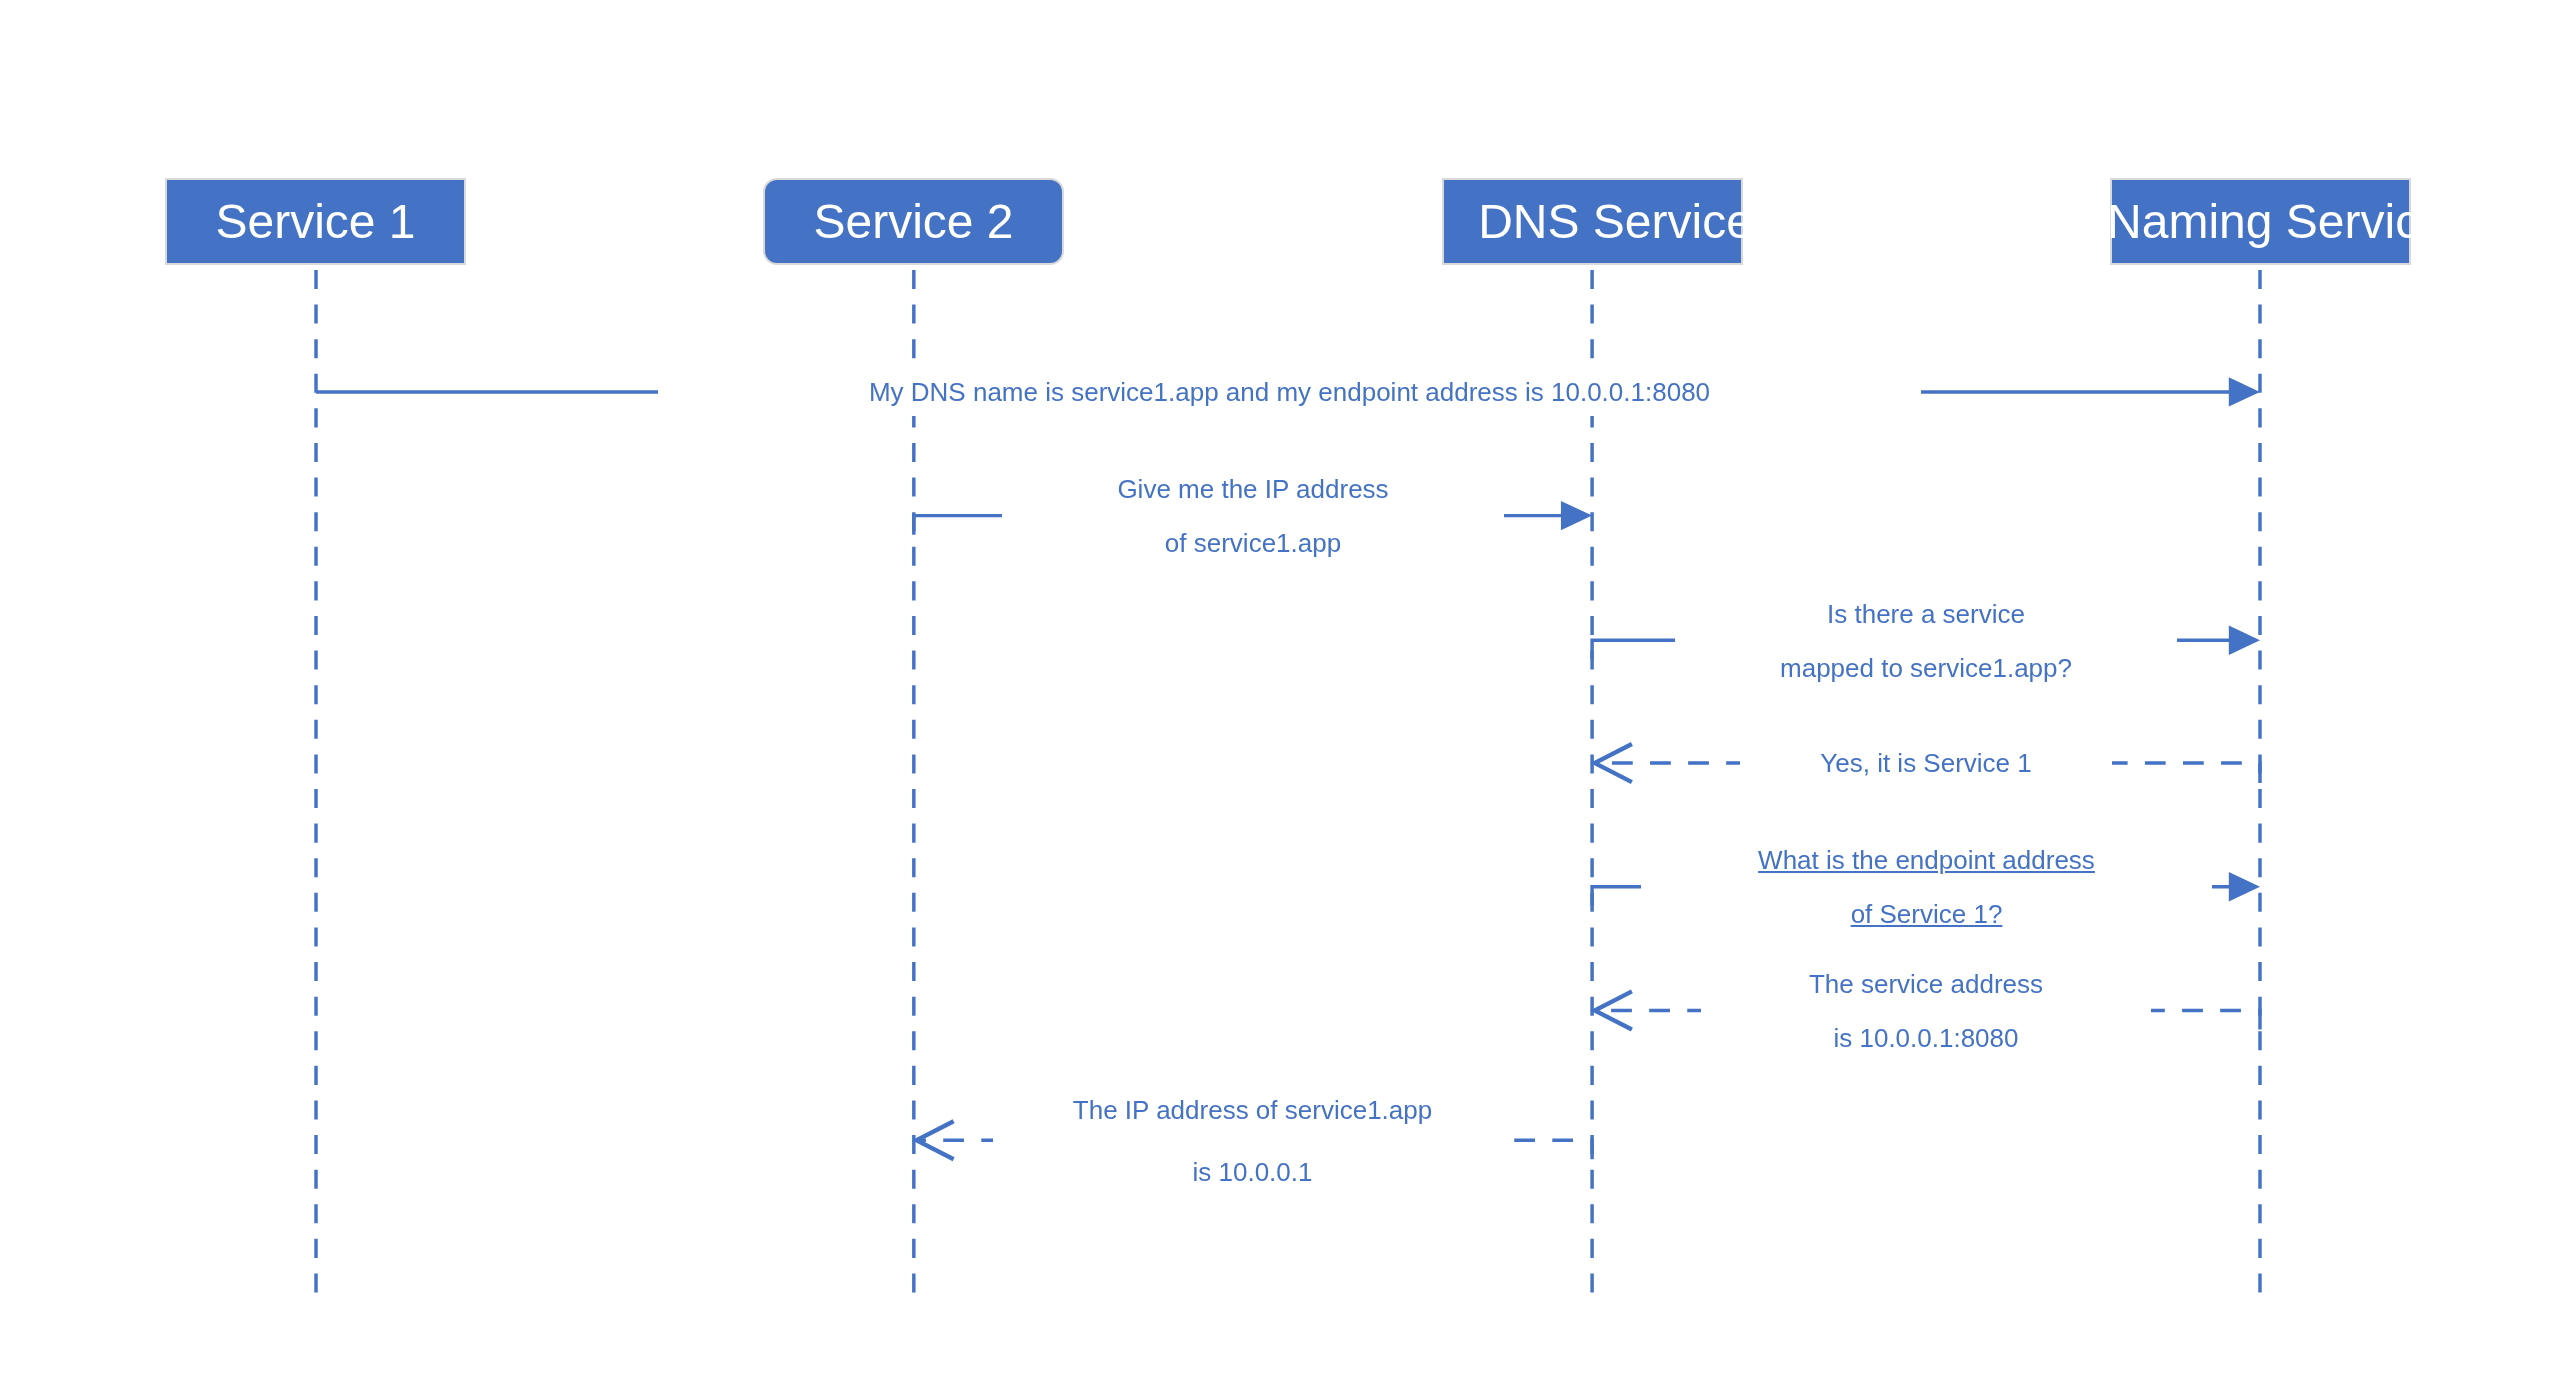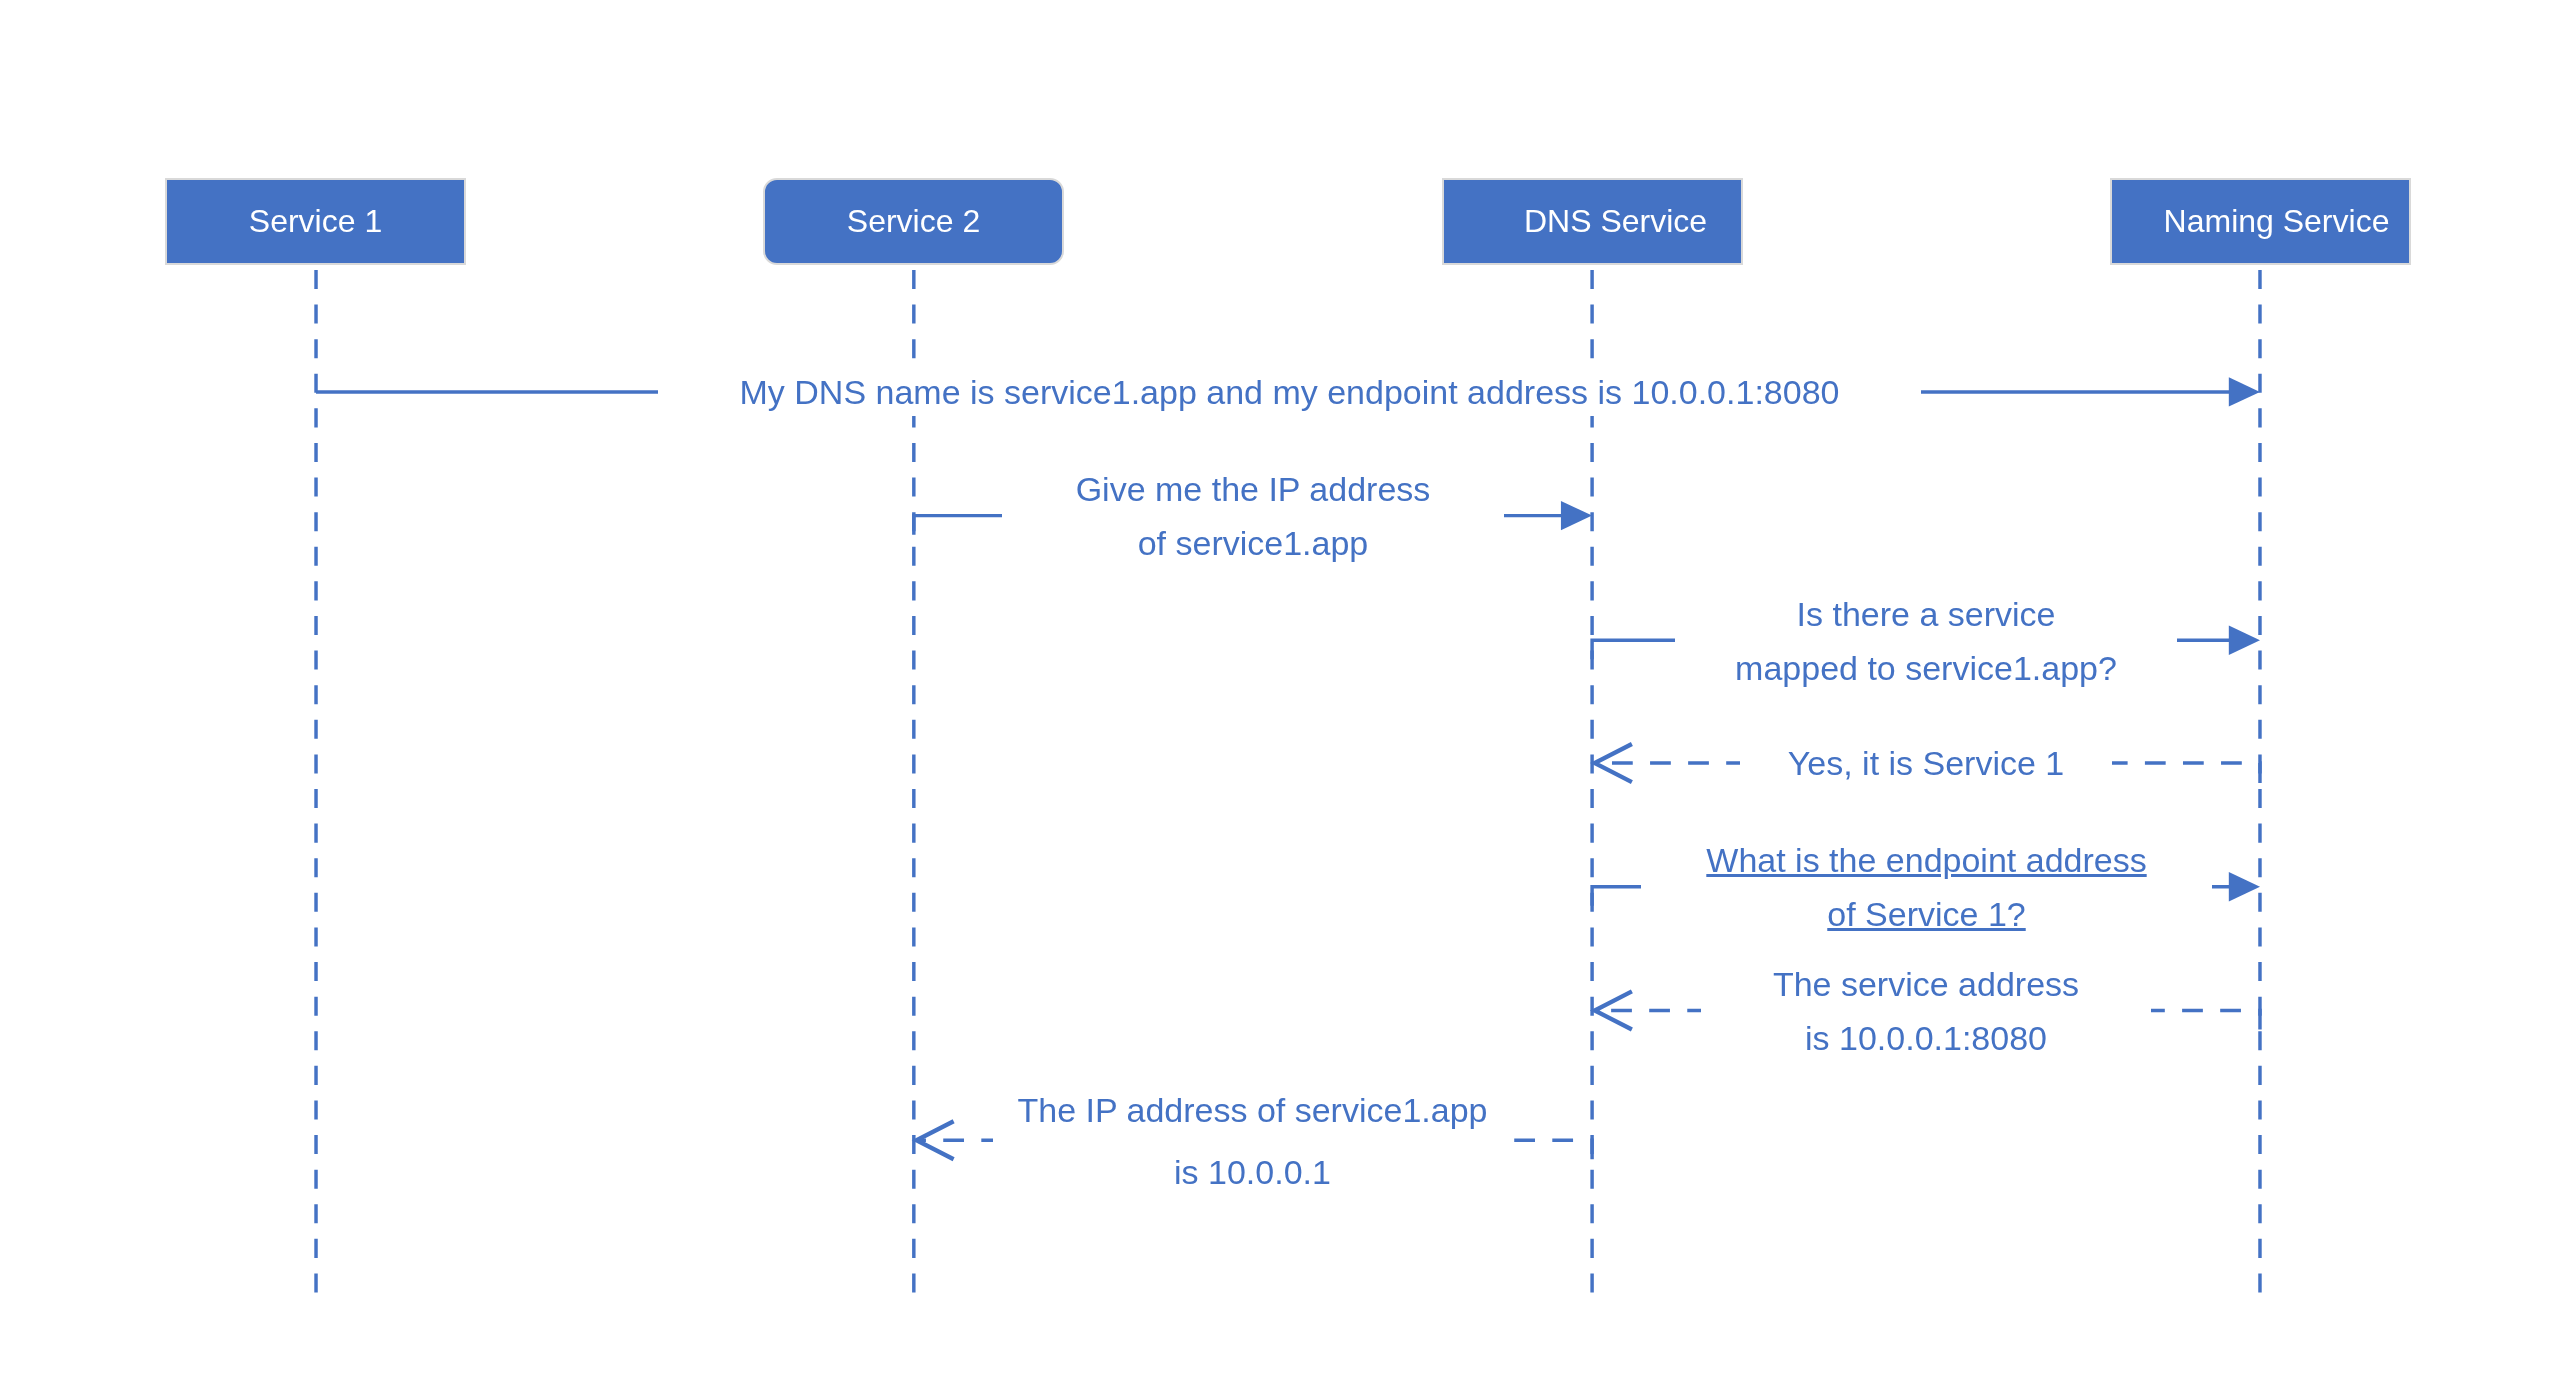--- a/index.html
+++ b/index.html
@@ -15,25 +15,25 @@
   .diagram{position:absolute;inset:0;}
   svg.wires{position:absolute;left:0;top:0;}
   .lifeline{stroke:var(--accent);stroke-width:4;stroke-dasharray:22 18;fill:none;}
   .msgline{stroke:var(--accent);stroke-width:4;fill:none;}
   .msgline.dashed{stroke-dasharray:24 20;}
   .head{fill:var(--accent);stroke:none;}
   .chev{stroke:var(--accent);stroke-width:5;fill:none;}
   .actor{position:absolute;width:301px;height:87px;background:var(--actor-fill);
          border:2.6px solid var(--actor-border);box-sizing:border-box;
          display:flex;align-items:center;justify-content:center;z-index:3;}
-  .actor span{color:var(--actor-text);font-size:32px;white-space:nowrap;}
+  .actor span{color:var(--actor-text);font-size:48px;white-space:nowrap;}
   .msg-label{position:absolute;background:var(--bg);color:var(--accent);
              display:flex;flex-direction:column;align-items:center;justify-content:center;
              z-index:2;text-align:center;}
-  .msg-label .ln{font-size:34px;line-height:54px;white-space:nowrap;}
+  .msg-label .ln{font-size:26px;line-height:54px;white-space:nowrap;}
   .msg-label.one .ln{line-height:48px;}
 </style>
 </head>
 <body>
 
 <div class="diagram">
 
   <svg class="wires" width="2576" height="1392" viewBox="0 0 2977 1609">
 
     <line class="lifeline" x1="365" y1="312" x2="365" y2="1500"></line>

